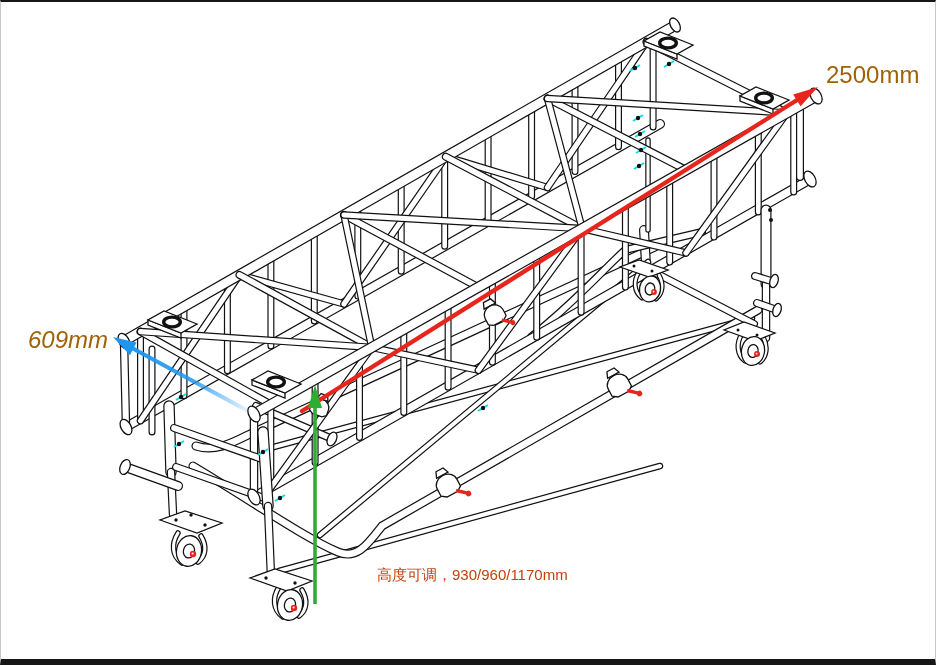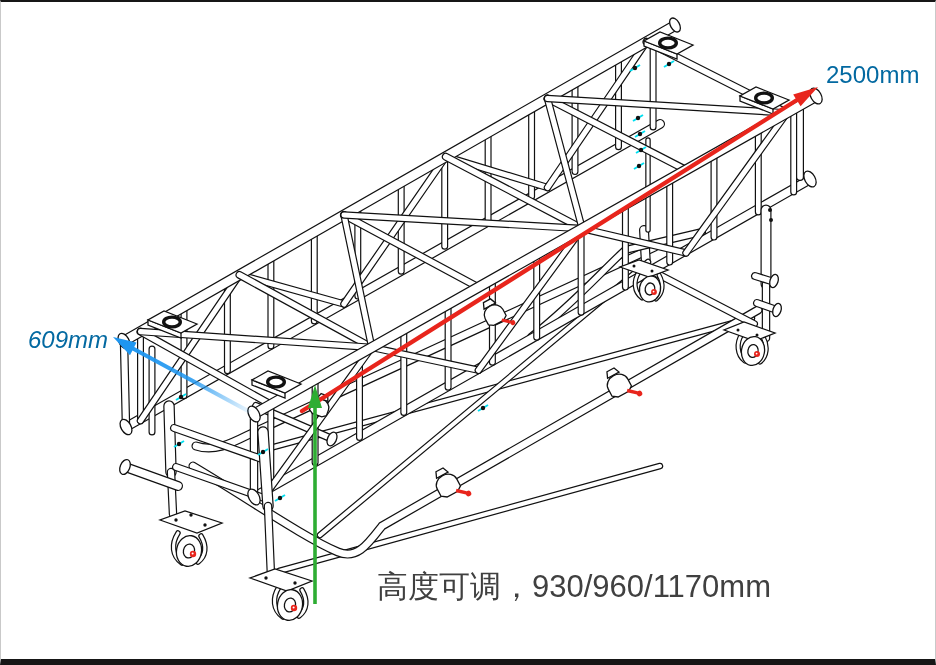--- a/index.html
+++ b/index.html
@@ -2,22 +2,22 @@
 <html><head>
 <meta charset="utf-8">
 <style>
   html,body{margin:0;padding:0;background:#fff;}
   .stage{position:relative;width:936px;height:665px;background:#ffffff;overflow:hidden;
          font-family:"Liberation Sans", sans-serif;}
   .frame{position:absolute;inset:0;border-top:2px solid #161616;border-bottom:6px solid #161616;
          border-left:1px solid #c9c9c9;border-right:1px solid #c9c9c9;pointer-events:none;}
   .dwg{position:absolute;left:0;top:0;}
   .dim-label{position:absolute;white-space:nowrap;font-weight:400;letter-spacing:0px;}
-  .dim-blue{color:#0369a1;font-size:24px;}
-  .dim-green{color:#404040;font-size:31px;}
+  .dim-blue{color:#a16207;font-size:24px;}
+  .dim-green{color:#c2410c;font-size:15px;}
   svg .ln{fill:none;stroke:#111;}
   svg .wh{fill:none;stroke:#fff;}
   svg .solidw{fill:#fff;stroke:#111;stroke-width:1.3px;}
 </style>
 </head>
 <body>
 
 <div class="stage">
 
   <svg class="dwg" width="936" height="665" viewBox="0 0 936 665">

